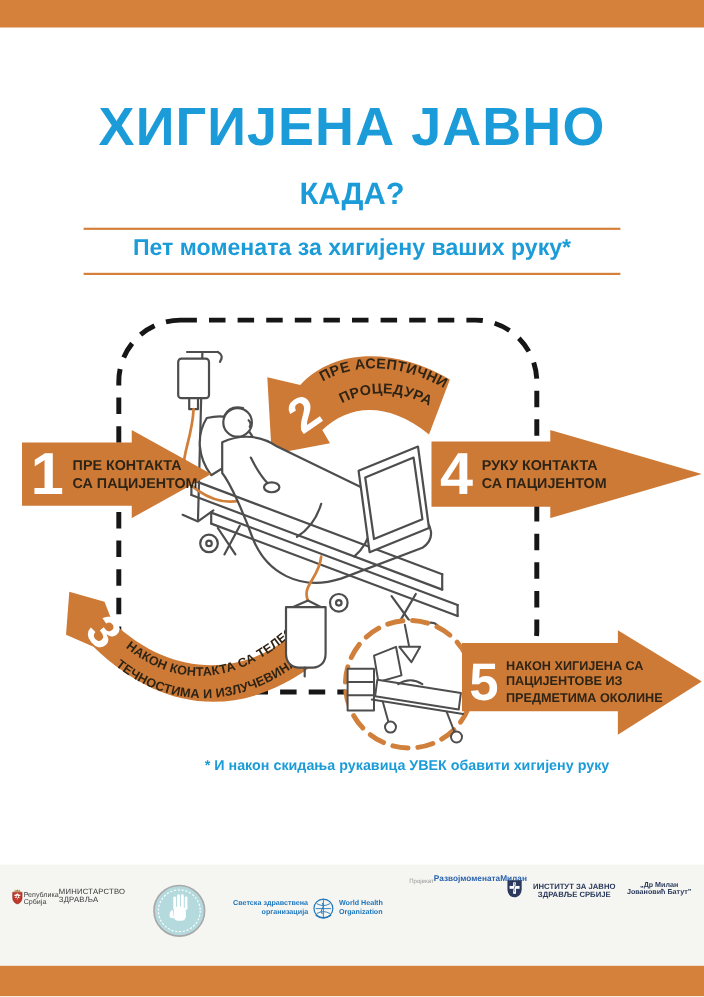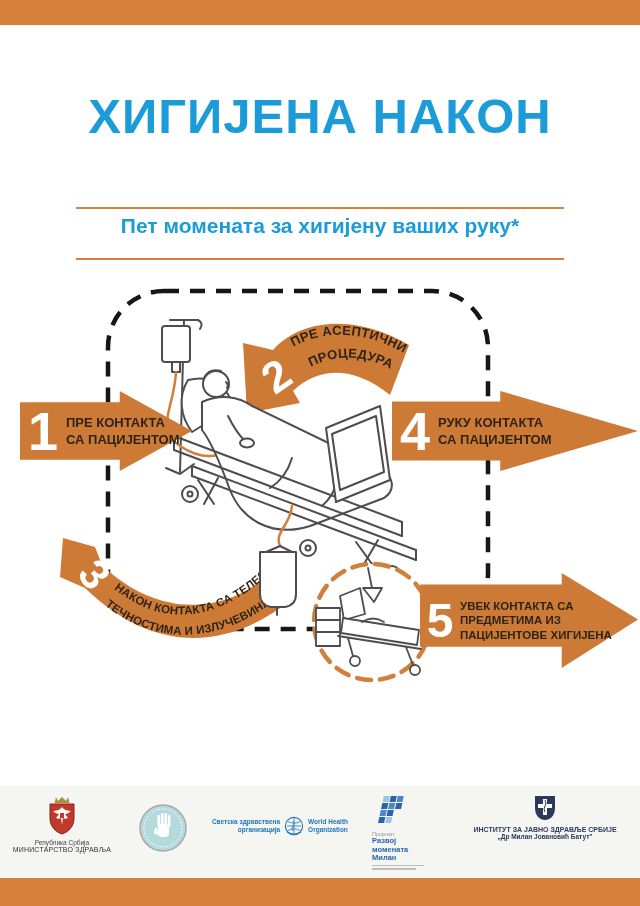--- a/index.html
+++ b/index.html
@@ -6,21 +6,21 @@
   .page{position:relative;width:640px;height:906px;background:#fff;overflow:hidden;
         font-family:"Liberation Sans", sans-serif;}
   .band{position:absolute;left:0;width:640px;background:#D5813B;}
   .band-top{top:0;height:25px;}
   .band-bottom{top:878px;height:28px;}
   .title{position:absolute;top:88px;left:0;width:640px;text-align:center;
          color:#1B9CD9;font-size:49px;font-weight:bold;letter-spacing:1px;}
   .kada{position:absolute;top:160px;left:0;width:640px;text-align:center;
         color:#1B9CD9;font-size:28px;font-weight:bold;}
   .subtitle-box{position:absolute;top:207px;left:76px;width:488px;
-        border-top:2px solid #D5813B;border-bottom:2px solid #D5813B;padding:5px 0 20px 0;}
+        border-top:2px solid #D5813B;border-bottom:2px solid #D5813B;padding:5px 0 10px 0;}
   .subtitle-box .txt{text-align:center;color:#1B9CD9;font-size:21px;font-weight:bold;}
   .abs{position:absolute;}
   
   .arrow{position:absolute;}
   .arrow .shape{position:absolute;left:0;top:0;width:100%;height:100%;background:#CE7A37;}
   #arrow1 .shape{clip-path:polygon(0 14%,58% 14%,58% 0,100% 50%,58% 100%,58% 86%,0 86%);}
   #arrow4 .shape{clip-path:polygon(0 13%,44% 13%,44% 0,100% 50%,44% 100%,44% 87%,0 87%);}
   #arrow5 .shape{clip-path:polygon(0 13%,65% 13%,65% 1%,100% 49%,65% 99%,65% 77%,0 77%);}
   .arrow .inner{position:absolute;left:0;top:0;width:100%;height:100%;
         display:flex;align-items:center;}
@@ -28,21 +28,21 @@
   #arrow1 .num,#arrow4 .num{font-size:54px;width:46px;}
   #arrow5 .num{font-size:48px;width:40px;}
   .arrow .lines{display:flex;flex-direction:column;color:#2E2415;font-weight:bold;}
   #arrow1 .lines,#arrow4 .lines{font-size:13px;line-height:17px;}
   #arrow5 .lines{font-size:11.5px;line-height:14.5px;}
   .footnote{position:absolute;top:688px;left:130px;width:480px;text-align:center;
         color:#1B9CD9;font-size:13px;font-weight:bold;}
   
   .footer{position:absolute;top:786px;left:0;width:640px;height:92px;background:#F5F5F2;
         display:flex;justify-content:center;align-items:flex-start;gap:24px;}
-  .logo-col{display:flex;flex-direction:column;align-items:center;}
+  .logo-col{display:flex;align-items:center;}
   .ministry{margin-top:8px;width:104px;}
   .ministry .t1{font-size:6.5px;color:#444;margin-top:3px;}
   .ministry .t2{font-size:7px;color:#333;letter-spacing:.2px;}
   .seal{margin-top:17px;}
   .who{margin-top:30px;display:flex;align-items:center;gap:4px;}
   .who .blk{display:flex;flex-direction:column;color:#2077BC;font-weight:bold;font-size:6.5px;line-height:8px;}
   .who .r{align-items:flex-end;text-align:right;}
   .who .l{align-items:flex-start;text-align:left;}
   .project{margin-top:9px;width:64px;align-items:flex-start;}
   .project .lbl{font-size:5.5px;color:#999;margin-top:4px;}
@@ -54,21 +54,22 @@
   svg{display:block;}
   svg text{font-family:"Liberation Sans", sans-serif;}
 </style>
 </head>
 <body>
 
 <div class="page">
 
   <div class="band band-top"></div>
 
-  <div class="title">ХИГИЈЕНА НАКОН</div>
+  <div class="title">ХИГИЈЕНА ЈАВНО</div>
+  <div class="kada">КАДА?</div>
 
   <div class="subtitle-box">
     <div class="txt">Пет момената за хигијену ваших руку*</div>
   </div>
 
   <svg class="abs" style="left:103px;top:286px;" width="390" height="348" viewBox="0 0 390 348">
     <rect x="5" y="5" width="380" height="338" rx="56" fill="none" stroke="#161616" stroke-width="4.5" stroke-dasharray="15 11"></rect>
   </svg>
 
   <svg class="abs" style="left:233px;top:293px;" width="185" height="130" viewBox="0 0 185 130">
@@ -194,27 +195,28 @@
         <span>СА ПАЦИЈЕНТОМ</span>
       </div>
     </div>
   </div>
 
   <div class="arrow" id="arrow5" style="left:420px;top:572px;width:218px;height:97px;">
     <div class="shape"></div>
     <div class="inner">
       <div class="num">5</div>
       <div class="lines">
-        <span>УВЕК КОНТАКТА СА</span>
-        <span>ПРЕДМЕТИМА ИЗ</span>
-        <span>ПАЦИЈЕНТОВЕ ХИГИЈЕНА</span>
-      </div>
-    </div>
-  </div>
-
+        <span>НАКОН ХИГИЈЕНА СА</span>
+        <span>ПАЦИЈЕНТОВЕ ИЗ</span>
+        <span>ПРЕДМЕТИМА ОКОЛИНЕ</span>
+      </div>
+    </div>
+  </div>
+
+  <div class="footnote">* И након скидања рукавица УВЕК обавити хигијену руку</div>
 
   <div class="footer">
 
     <div class="logo-col ministry">
       <svg width="32" height="42" viewBox="0 0 32 42">
         <path d="M 10,3 l 2,4 l 4,-4 l 4,4 l 2,-4 l 1.5,6 h -15 Z" fill="#B08A3E"></path>
         <path d="M 4,10 h 24 v 14 c 0,9 -6,14 -12,16 c -6,-2 -12,-7 -12,-16 Z" fill="#C0392B" stroke="#7F241C" stroke-width="1"></path>
         <path d="M 16,13 c -2,3 -6,4 -9,4 c 2,2 4,3 6,3 l -3,4 c 2,1 4,1 5,0 l 1,7 l 1,-7 c 1,1 3,1 5,0 l -3,-4 c 2,0 4,-1 6,-3 c -3,0 -7,-1 -9,-4 Z" fill="#ffffff"></path>
         <rect x="14" y="19" width="4" height="5" fill="#C0392B"></rect>
       </svg>

